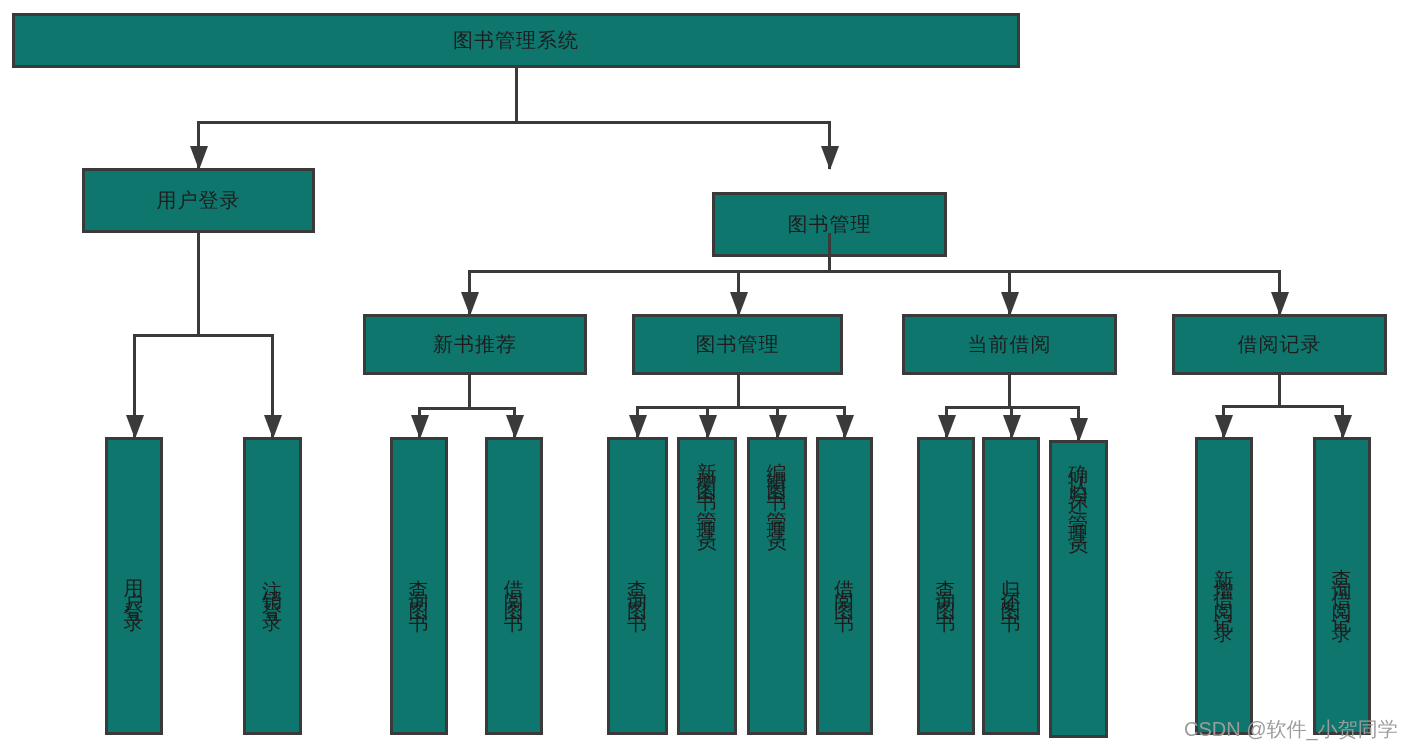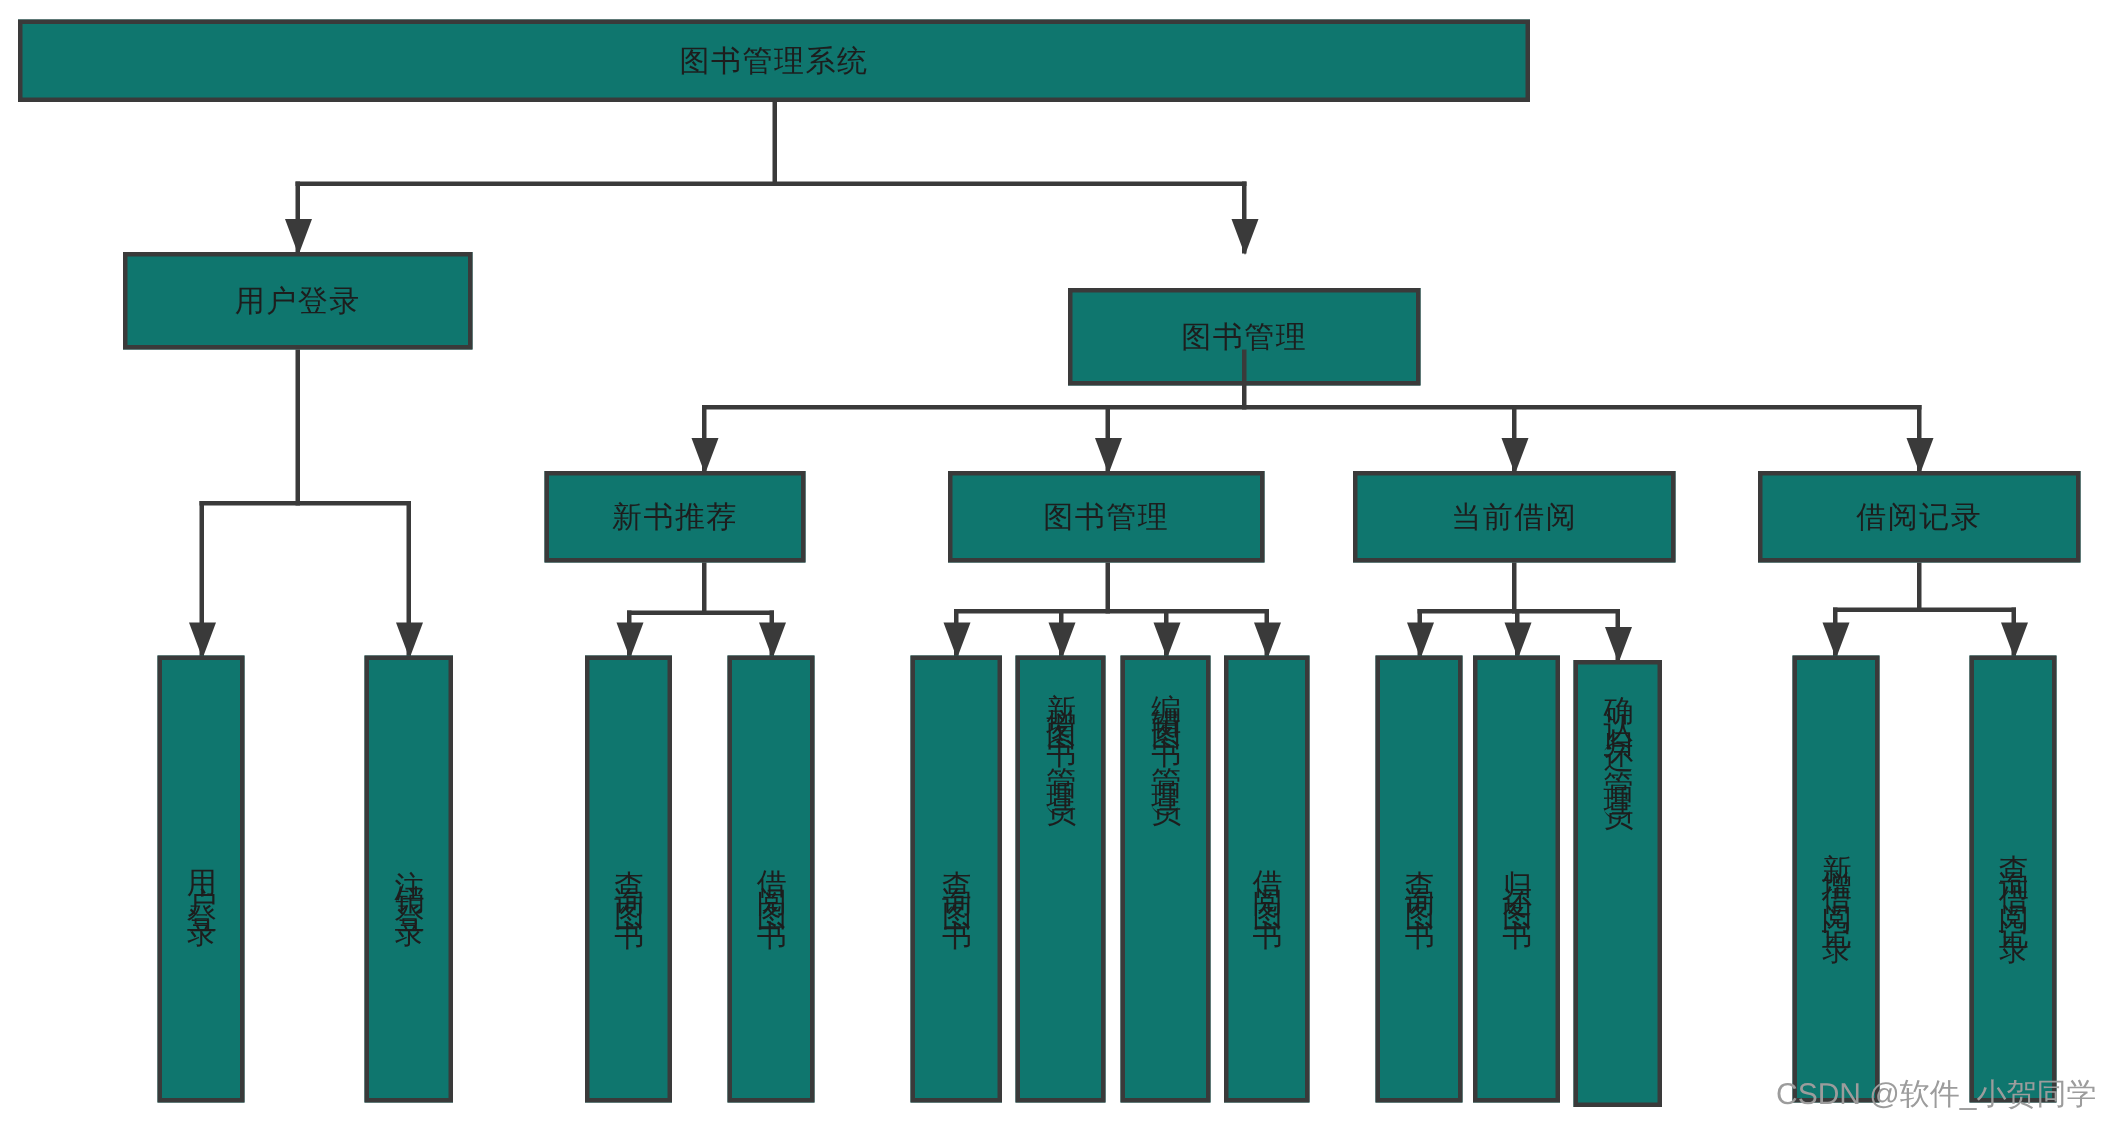--- a/index.html
+++ b/index.html
@@ -98,21 +98,21 @@
   <div class="arrow" style="left:133px;top:334px;height:104px;"></div>
   <div class="arrow" style="left:271px;top:334px;height:104px;"></div>
 
   <div class="vline" style="left:828px;top:233px;height:40px;"></div>
   <div class="hline" style="left:468px;top:270px;width:813px;"></div>
   <div class="arrow" style="left:468px;top:270px;height:45px;"></div>
   <div class="arrow" style="left:737px;top:270px;height:45px;"></div>
   <div class="arrow" style="left:1008px;top:270px;height:45px;"></div>
   <div class="arrow" style="left:1278px;top:270px;height:45px;"></div>
 
-  <div class="box" style="left:363px;top:314px;width:174px;height:61px;">
+  <div class="box" style="left:363px;top:314px;width:224px;height:61px;">
     <span>新书推荐</span>
   </div>
   <div class="box" style="left:632px;top:314px;width:211px;height:61px;">
     <span>图书管理</span>
   </div>
   <div class="box" style="left:1172px;top:314px;width:215px;height:61px;">
     <span>借阅记录</span>
   </div>
   <div class="box" style="left:902px;top:314px;width:215px;height:61px;">
     <span>当前借阅</span>

